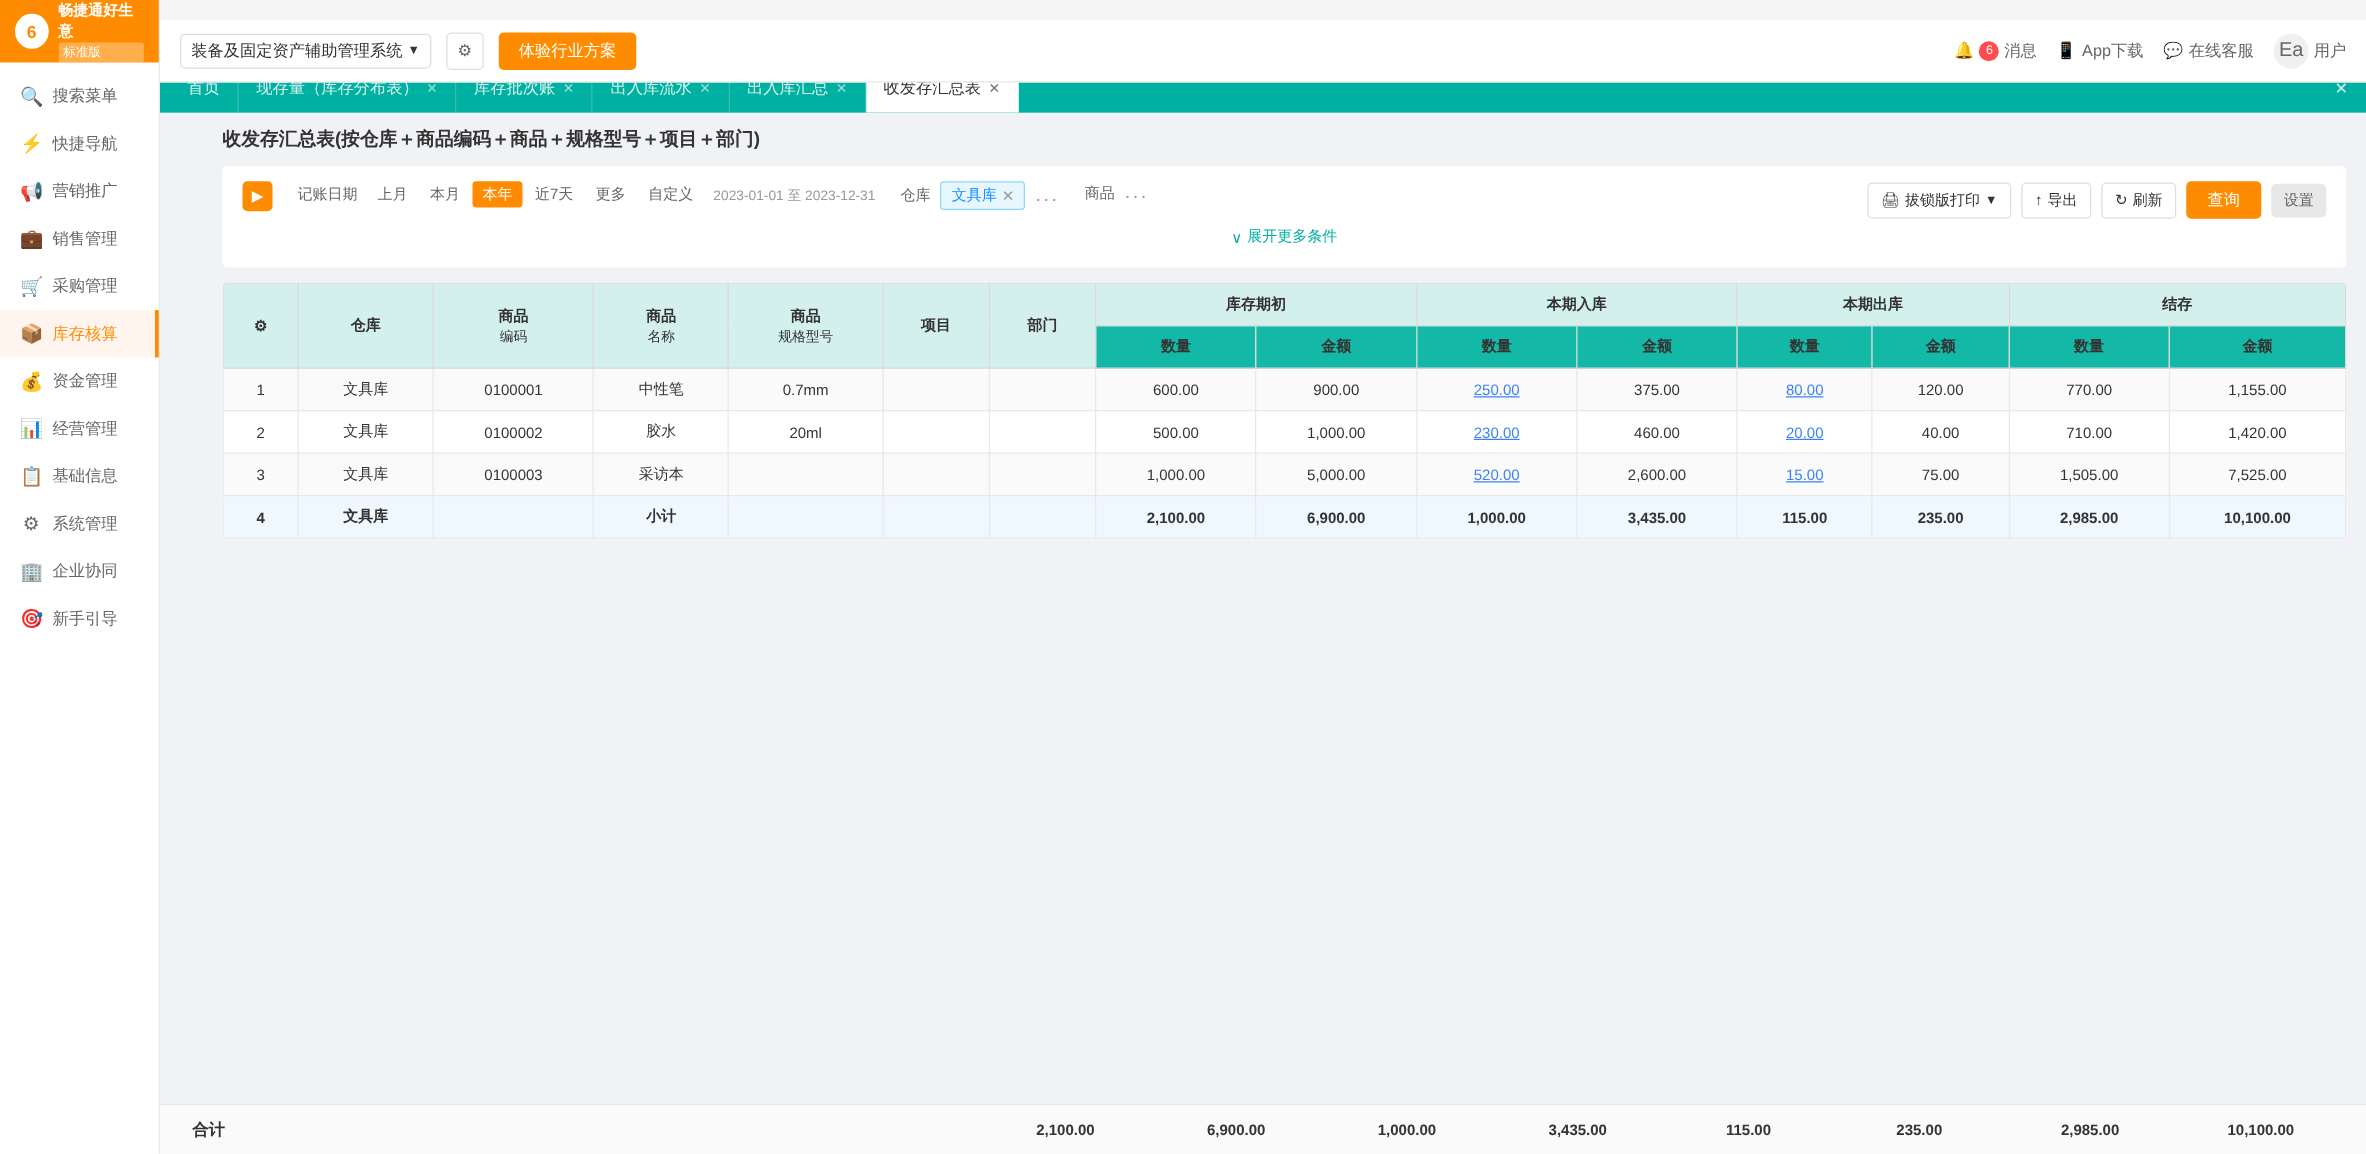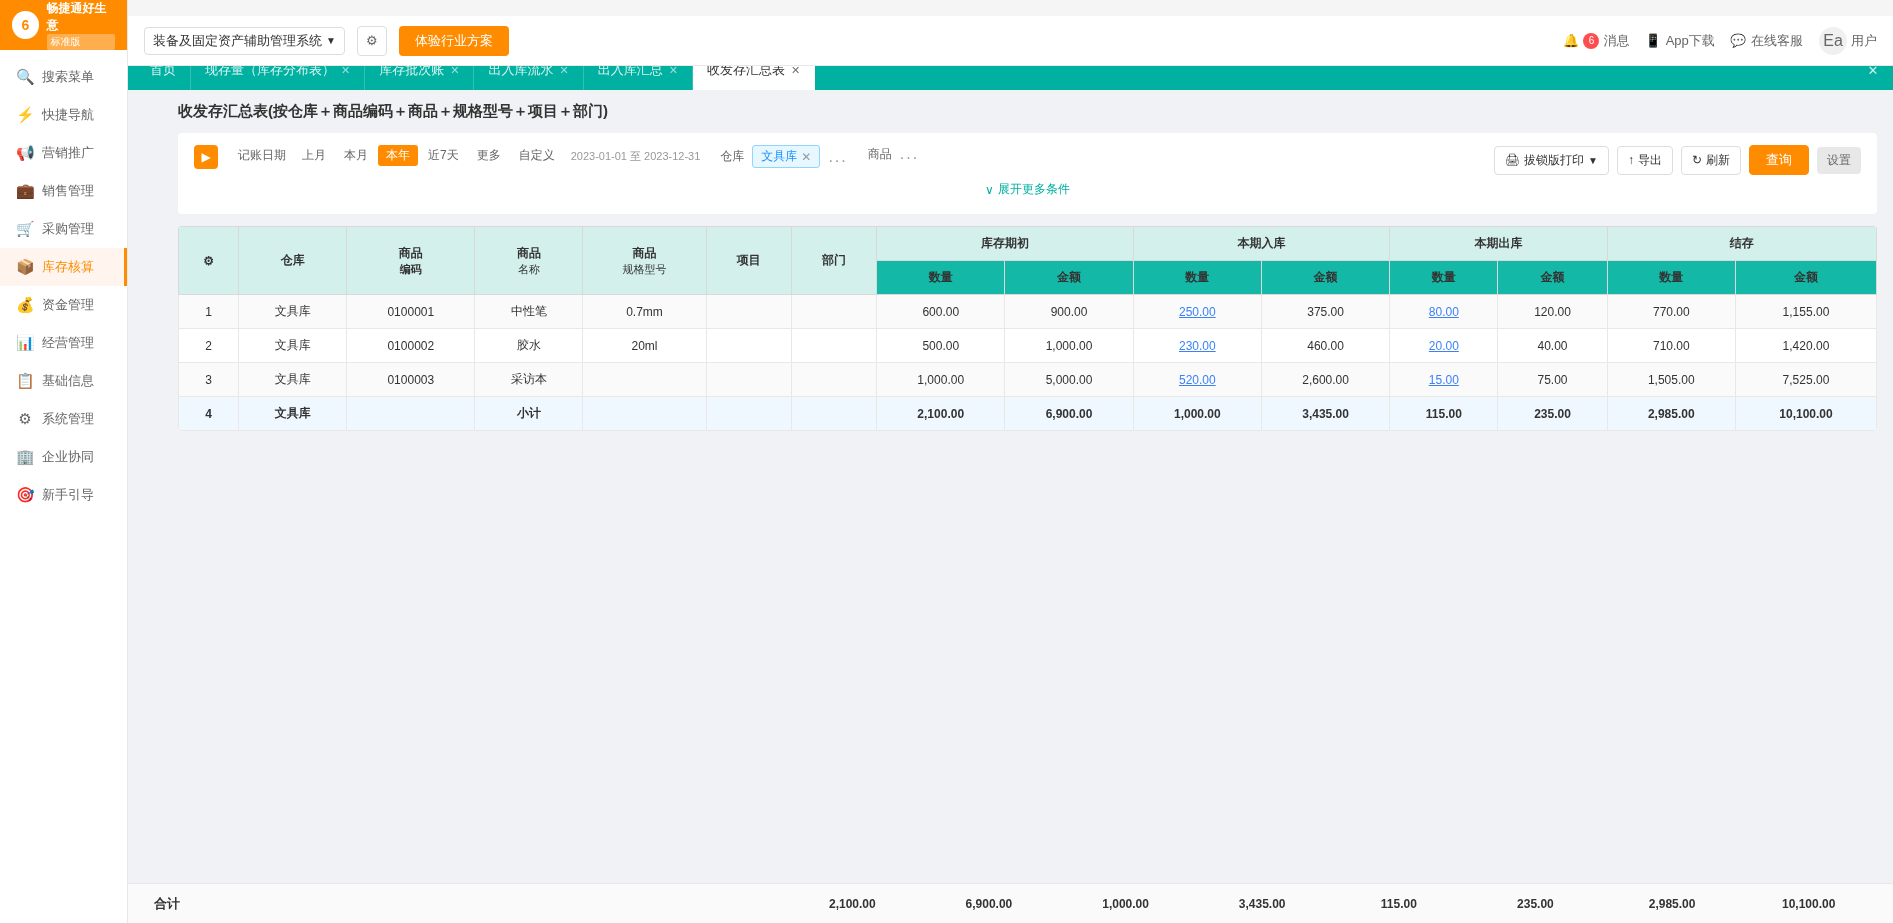--- a/index.html
+++ b/index.html
@@ -361,21 +361,21 @@
         </div>
       </div>
     </div>
 
     <div class="data-table">
       <table>
         <thead>
           <tr>
             <th rowspan="2">⚙</th>
             <th rowspan="2">仓库</th>
-            <th rowspan="2">商品<br><span style="font-weight:bold;font-size:11px;">编码</span></th>
+            <th rowspan="2">商品<br><span style="font-weight:normal;font-size:11px;">编码</span></th>
             <th rowspan="2">商品<br><span style="font-weight:normal;font-size:11px;">名称</span></th>
             <th rowspan="2">商品<br><span style="font-weight:normal;font-size:11px;">规格型号</span></th>
             <th rowspan="2">项目</th>
             <th rowspan="2">部门</th>
             <th colspan="2">库存期初</th>
             <th colspan="2">本期入库</th>
             <th colspan="2">本期出库</th>
             <th colspan="2">结存</th>
           </tr>
           <tr>

